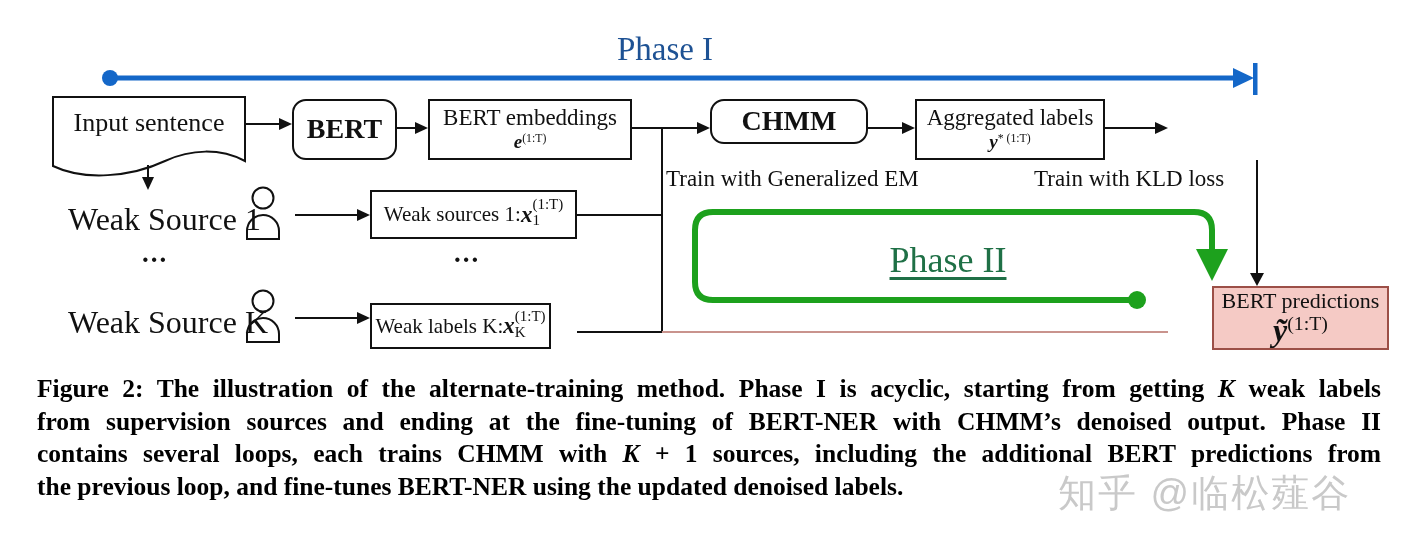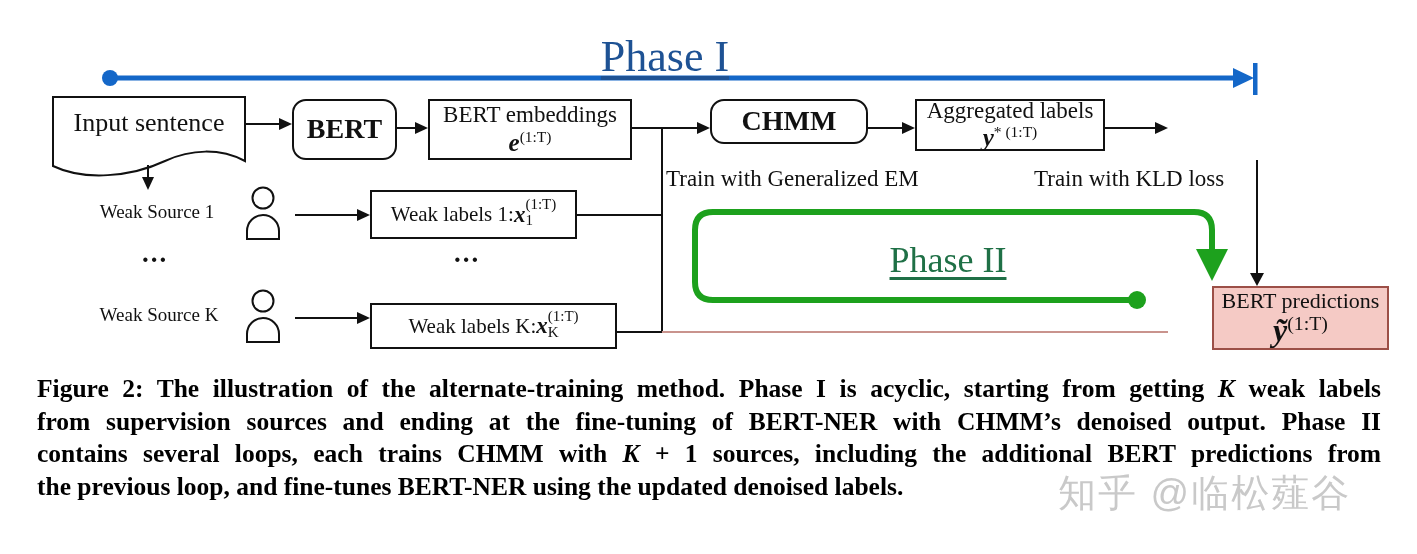--- a/index.html
+++ b/index.html
@@ -18,31 +18,31 @@
   .blue-f{fill:var(--blue-line);stroke:none;}
   .green-l{stroke:var(--green-line);fill:none;}
   .green-f{fill:var(--green-line);stroke:none;}
   .pink-l{stroke:var(--pink-line);stroke-width:2.2;fill:none;}
   .node{position:absolute;display:flex;flex-direction:column;align-items:center;justify-content:center;
         background:#fff;border:2px solid #111;box-sizing:border-box;text-align:center;line-height:1.08;}
   .rounded{border-radius:14px;font-weight:bold;}
   .big{font-size:28px;}
   .node .t1{font-size:23px;}
   .lbl{position:absolute;white-space:nowrap;}
-  .phase1{font-size:44px;color:var(--blue-text);text-decoration:underline;text-underline-offset:5px;}
+  .phase1{font-size:33px;color:var(--blue-text);text-underline-offset:5px;}
   .phase2{font-size:36px;color:var(--green-text);text-decoration:underline;text-underline-offset:5px;}
   .ann{font-size:23px;}
-  .ws{font-size:19px;}
+  .ws{font-size:32px;}
   .dots{font-size:27px;font-weight:bold;letter-spacing:2px;}
   .mbi{font-style:italic;font-weight:bold;}
   .sup{font-size:0.62em;vertical-align:0.55em;}
   .supsub{display:inline-flex;flex-direction:column;align-items:flex-start;font-size:0.62em;
           line-height:1;vertical-align:-0.5em;transform:translateY(-2px);}
   .supsub .ss-sub{margin-top:1px;}
-  .mathline{font-size:25px;margin-top:1px;}
+  .mathline{font-size:19px;margin-top:1px;}
   .wlbox{position:absolute;display:flex;align-items:center;justify-content:center;background:#fff;
          border:2px solid #111;box-sizing:border-box;font-size:21px;white-space:nowrap;}
   .pinkbox{background:var(--pink-fill);border:2px solid var(--pink-border);}
   .pinkbox .t1{font-size:22px;}
   #caption{position:absolute;left:37px;top:373px;width:1344px;font-size:25.5px;line-height:32.5px;color:#000;font-weight:bold;}
   .cap-line{text-align:justify;text-align-last:justify;white-space:nowrap;}
   .cap-line.last{text-align-last:left;}
   .cap-it{font-style:italic;}
   #watermark{position:absolute;left:1058px;top:468px;font-size:38px;color:var(--wm);
              font-family:"Liberation Sans","DejaVu Sans",sans-serif;letter-spacing:2px;}
@@ -138,45 +138,45 @@
 
   <div class="node" style="left:428px;top:99px;width:204px;height:61px;">
     <span class="t1">BERT embeddings</span>
     <span class="mathline"><span class="mbi">e</span><span class="sup">(1:T)</span></span>
   </div>
 
   <div class="node rounded big" style="left:710px;top:99px;width:158px;height:45px;">
     <span>CHMM</span>
   </div>
 
-  <div class="node" style="left:915px;top:99px;width:190px;height:52px;">
+  <div class="node" style="left:915px;top:99px;width:190px;height:61px;">
     <span class="t1">Aggregated labels</span>
     <span class="mathline"><span class="mbi">y</span><span class="sup">* (1:T)</span></span>
   </div>
 
 
   <div class="lbl ann" style="left:666px;top:166px;">Train with Generalized EM</div>
   <div class="lbl ann" style="left:1034px;top:166px;">Train with KLD loss</div>
 
   <div class="lbl ws" style="left:68px;top:201px;width:178px;text-align:center;">Weak Source 1</div>
   <div class="lbl ws" style="left:68px;top:304px;width:182px;text-align:center;">Weak Source K</div>
 
   <div class="lbl dots" style="left:120px;top:238px;width:70px;text-align:center;">...</div>
   <div class="lbl dots" style="left:432px;top:238px;width:70px;text-align:center;">...</div>
 
   <div class="wlbox" style="left:370px;top:190px;width:207px;height:49px;">
-    <span>Weak labels 1: </span>
+    <span>Weak sources 1: </span>
       <span class="mbi" style="font-size:23px;">x</span>
       <span class="supsub" style="font-size:15px;">
         <span class="ss-sup">(1:T)</span>
         <span class="ss-sub">1</span>
       </span>
   </div>
 
-  <div class="wlbox" style="left:370px;top:303px;width:247px;height:46px;text-align:right;">
+  <div class="wlbox" style="left:370px;top:303px;width:181px;height:46px;text-align:right;">
     <span>Weak labels K: </span>
       <span class="mbi" style="font-size:23px;">x</span>
       <span class="supsub" style="font-size:15px;">
         <span class="ss-sup">(1:T)</span>
         <span class="ss-sub">K</span>
       </span>
   </div>
 
   <div class="node pinkbox" style="left:1212px;top:286px;width:177px;height:64px;justify-content:flex-end;">
     <span class="t1">BERT predictions</span>

